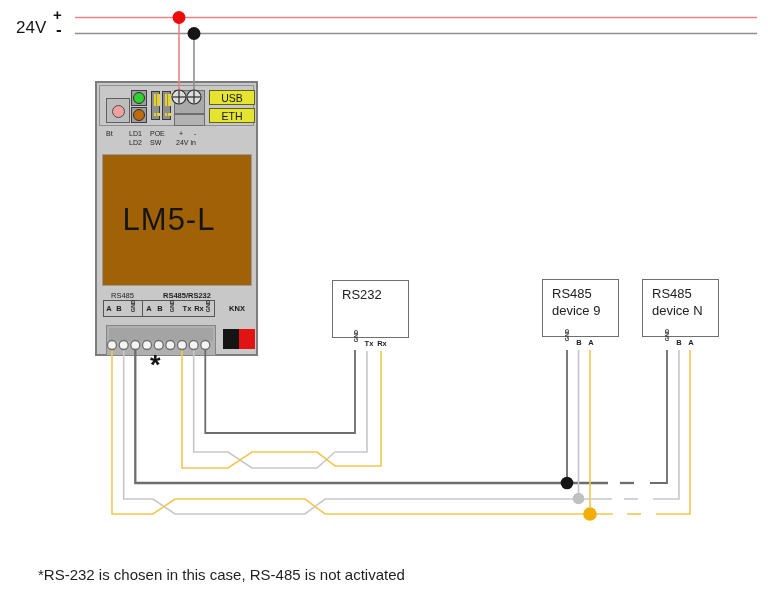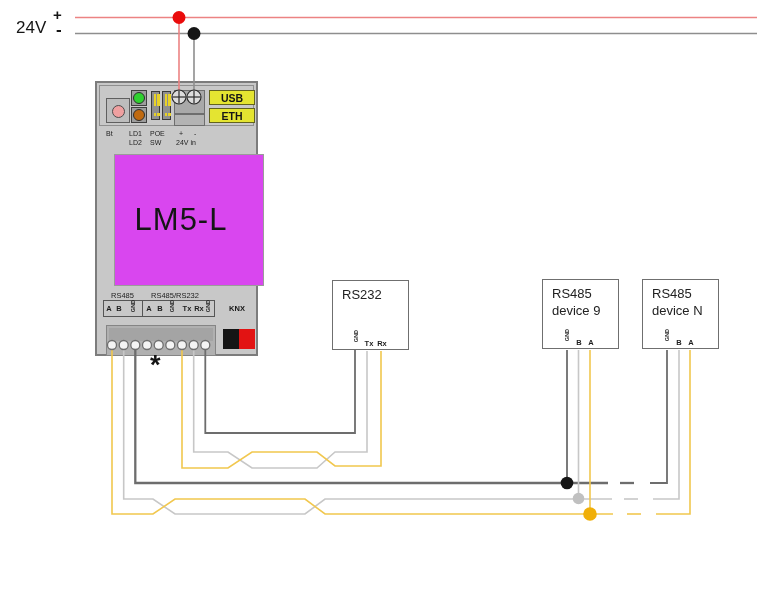--- a/index.html
+++ b/index.html
@@ -19,38 +19,38 @@
   .btn-box{position:absolute;left:6px;top:12px;width:24px;height:25px;border:1px solid #5f5f5f;background:#bdbdbd;}
   .btn-circle{position:absolute;left:5px;top:6px;width:13px;height:13px;border-radius:50%;border:1px solid #4c4c4c;}
   .led-box{position:absolute;width:16px;height:16px;border:1px solid #3f3f3f;background:#9d9d9d;}
   .led-box .led{position:absolute;left:1px;top:1px;width:12px;height:12px;border-radius:50%;border:1px solid #2e2e2e;}
   .dip{position:absolute;width:9px;height:29px;border:1px solid #3a3a3a;background:#8f8f8f;}
   .dip .bar{position:absolute;top:2px;width:2.5px;height:12px;background:#e8d227;}
   .dip .dot{position:absolute;bottom:3px;width:2.5px;height:3px;background:#e8d227;}
   .pwr-upper{position:absolute;left:74px;top:4px;width:31px;height:24px;background:#a9a9a9;border:1px solid #6e6e6e;}
   .pwr-lower{position:absolute;left:74px;top:28px;width:31px;height:12px;background:#b3b3b3;border:1px solid #6e6e6e;}
   .port{position:absolute;left:109px;width:46px;height:15px;border:1px solid #62621f;
-        display:flex;align-items:center;justify-content:center;font-size:10.5px;font-weight:bold;color:#151515;}
+        display:flex;align-items:center;justify-content:center;font-size:10.5px;font-weight:normal;color:#151515;}
   .dev-lbl{position:absolute;font-size:7px;line-height:9px;color:#1d1d1d;white-space:pre;}
-  .white-panel{position:absolute;left:5px;top:71px;width:150px;height:132px;background:#d946ef;border:1px solid #9b9b9b;
-               display:flex;align-items:center;justify-content:center;margin-left:12px;}
+  .white-panel{position:absolute;left:5px;top:71px;width:150px;height:132px;background:#a16207;border:1px solid #9b9b9b;
+               display:flex;align-items:center;justify-content:center;}
   .model{font-size:31px;letter-spacing:1px;color:#151515;transform:translateX(-8px);}
   .grp-name{position:absolute;top:208px;font-size:7.5px;text-align:center;color:#1d1d1d;}
   .pin-box{position:absolute;top:217px;height:17px;border:1px solid #555;}
   .pin{position:absolute;top:221px;width:10px;text-align:center;font-size:7.5px;font-weight:bold;color:#1d1d1d;}
   .gnd-rot{position:absolute;width:16px;text-align:center;font-size:5.5px;font-weight:bold;color:#1d1d1d;
            transform:rotate(-90deg);transform-origin:center;}
   .knx-lbl{position:absolute;left:126px;top:221px;width:28px;text-align:center;font-size:7.5px;font-weight:bold;}
   .strip{position:absolute;left:9px;top:242px;width:110px;height:31px;background:#b0b0b0;border:1px solid #858585;}
   .strip .shade{position:absolute;left:2px;top:2px;width:104px;height:13px;background:#a4a4a4;}
   .knx-conn{position:absolute;left:126px;top:246px;width:32px;height:20px;display:flex;}
   .knx-half{width:16px;height:20px;}
   .asterisk{left:150px;top:350px;font-size:27px;font-weight:bold;z-index:3;}
   
-  .pbox{position:absolute;width:77px;height:70px;background:#fff;border:1.5px solid #6f6f6f;z-index:2;}
+  .pbox{position:absolute;width:77px;height:58px;background:#fff;border:1.5px solid #6f6f6f;z-index:2;}
   .pbox .title{position:absolute;left:9px;top:6px;font-size:13px;line-height:16.5px;color:#222;}
   .ppin{position:absolute;top:58px;width:16px;text-align:center;font-size:7.5px;font-weight:bold;color:#1d1d1d;}
   .pgnd{position:absolute;top:52px;width:16px;text-align:center;font-size:5.5px;font-weight:bold;color:#1d1d1d;
         transform:rotate(-90deg);transform-origin:center;}
   .footnote{left:38px;top:566px;font-size:15px;color:#1f1f1f;}
 </style>
 </head>
 <body>
 
 <div id="canvas">
@@ -95,21 +95,21 @@
     <span class="dev-lbl" style="left:53px;top:55px;">SW</span>
     <span class="dev-lbl" style="left:82px;top:46px;">+</span>
     <span class="dev-lbl" style="left:97px;top:46px;">-</span>
     <span class="dev-lbl" style="left:79px;top:55px;">24V in</span>
 
     <div class="white-panel">
       <span class="model">LM5-L</span>
     </div>
 
     <span class="grp-name" style="left:6px;width:39px;">RS485</span>
-    <span class="grp-name" style="left:42px;width:72px;">RS485/RS232</span>
+    <span class="grp-name" style="left:54px;width:72px;font-weight:bold;">RS485/RS232</span>
     <div class="pin-box" style="left:6px;width:40px;"></div>
     <div class="pin-box" style="left:45px;width:73px;"></div>
     <span class="pin" style="left:7px;">A</span>
     <span class="pin" style="left:17px;">B</span>
     <span class="gnd-rot" style="left:28px;top:220px;">GND</span>
     <span class="pin" style="left:47px;">A</span>
     <span class="pin" style="left:58px;">B</span>
     <span class="gnd-rot" style="left:67px;top:220px;">GND</span>
     <span class="pin" style="left:84px;width:12px;">Tx</span>
     <span class="pin" style="left:96px;width:12px;">Rx</span>
@@ -143,20 +143,21 @@
   </div>
 
   <div class="abs pbox" style="left:642px;top:279px;">
     <span class="title"><span>RS485</span><br>
       <span>device N</span></span>
     <span class="pgnd" style="left:16px;">GND</span>
     <span class="ppin" style="left:28px;">B</span>
     <span class="ppin" style="left:40px;">A</span>
   </div>
 
+  <span class="abs footnote">*RS-232 is chosen in this case, RS-485 is not activated</span>
 
   <svg class="wires" width="768" height="599" viewBox="0 0 768 599">
 
     <line x1="75" y1="17.5" x2="757" y2="17.5" stroke-width="1.6" fill="none" stroke="#ec8383"></line>
     <line x1="75" y1="33.5" x2="757" y2="33.5" stroke-width="1.6" fill="none" stroke="#8e8e8e"></line>
     <line x1="179" y1="17.5" x2="179" y2="98" stroke-width="1.6" stroke="#ec8383"></line>
     <line x1="194" y1="33.5" x2="194" y2="98" stroke-width="1.6" stroke="#8e8e8e"></line>
 
     <polyline points="205.3,344 205.3,433 355,433 355,350" fill="none" stroke-width="1.8" stroke="#6d6d6d"></polyline>
 

